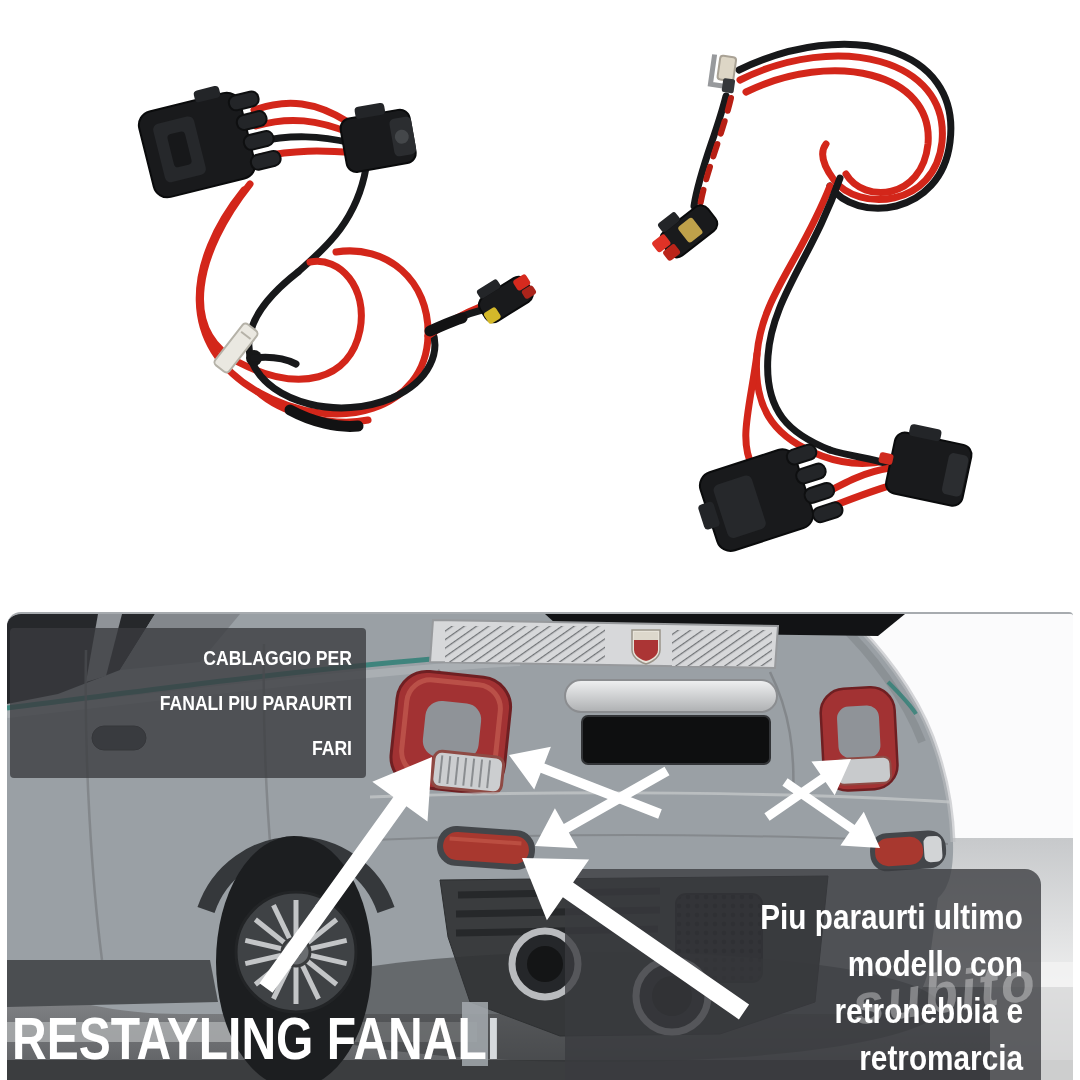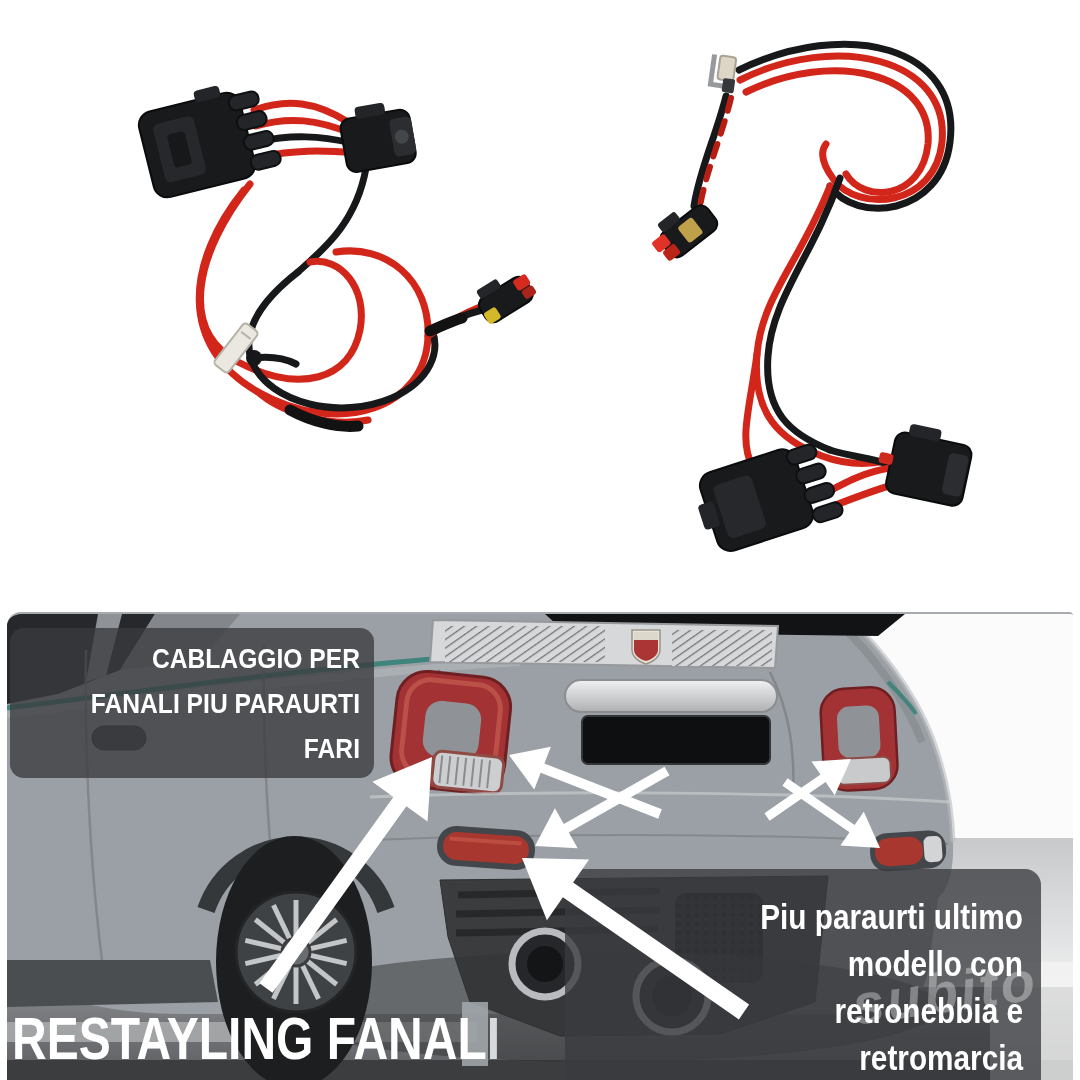--- a/index.html
+++ b/index.html
@@ -18,22 +18,22 @@
 
   
   #photo{position:absolute;left:7px;top:612px;width:1066px;height:468px;
          background:#fcfcfd;border-top:2px solid #a7abaf;
          border-radius:14px 4px 0 0;overflow:hidden;z-index:3;}
   #car-svg{position:absolute;left:0;top:0;}
 
   
   .label-panel{position:absolute;background:rgba(58,59,63,0.78);color:#fff;
                font-weight:bold;z-index:10;overflow:hidden;}
-  #label-top-left{left:3px;top:14px;width:338px;height:142px;border-radius:14px;
-                  font-size:28px;line-height:45px;padding:8px 14px 0 12px;}
+  #label-top-left{left:3px;top:14px;width:338px;height:142px;border-radius:4px;
+                  font-size:20px;line-height:45px;padding:8px 14px 0 4px;}
   #label-bottom-right{left:558px;top:255px;width:458px;height:207px;border-radius:16px;
                   font-size:35px;line-height:47px;padding:24px 18px 0 0;}
   .label-inner{text-align:right;transform-origin:100% 50%;}
   #label-top-left .label-inner{transform:scaleX(0.88);}
   #label-bottom-right .label-inner{transform:scaleX(0.85);}
 
   #banner-bar{position:absolute;left:455px;top:388px;width:26px;height:64px;
               background:rgba(165,170,175,0.85);z-index:38;}
   #banner{position:absolute;left:5px;top:390px;z-index:40;white-space:nowrap;
           font-size:60px;font-weight:bold;letter-spacing:0px;

